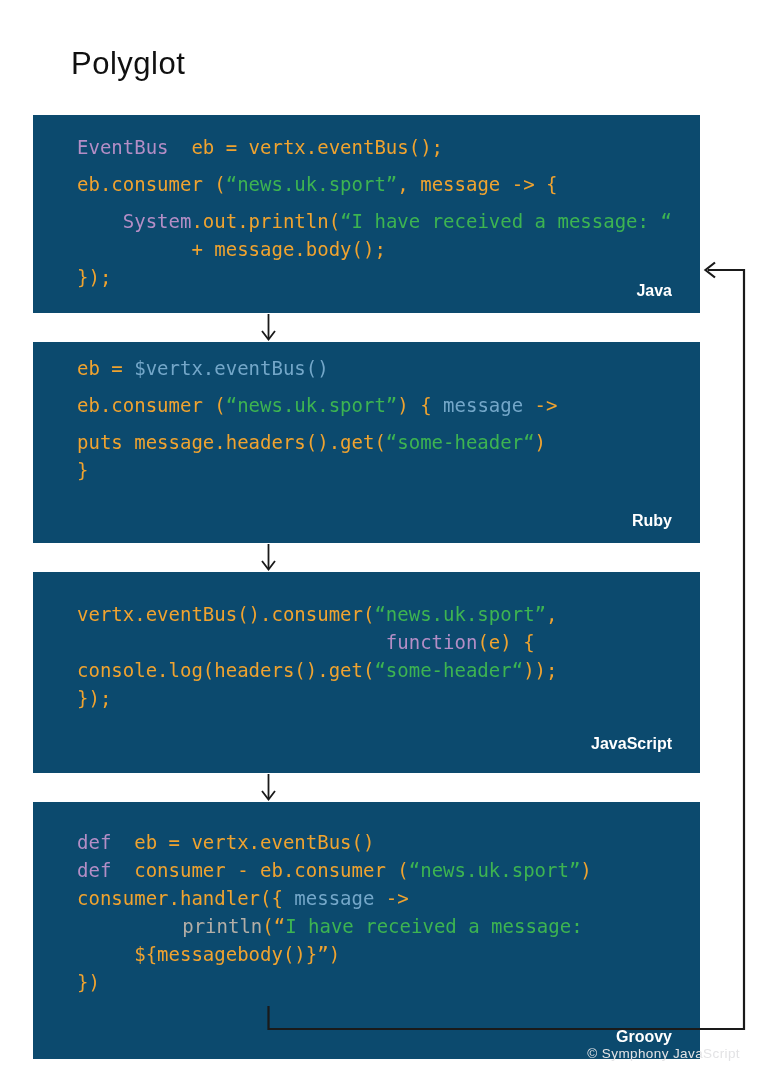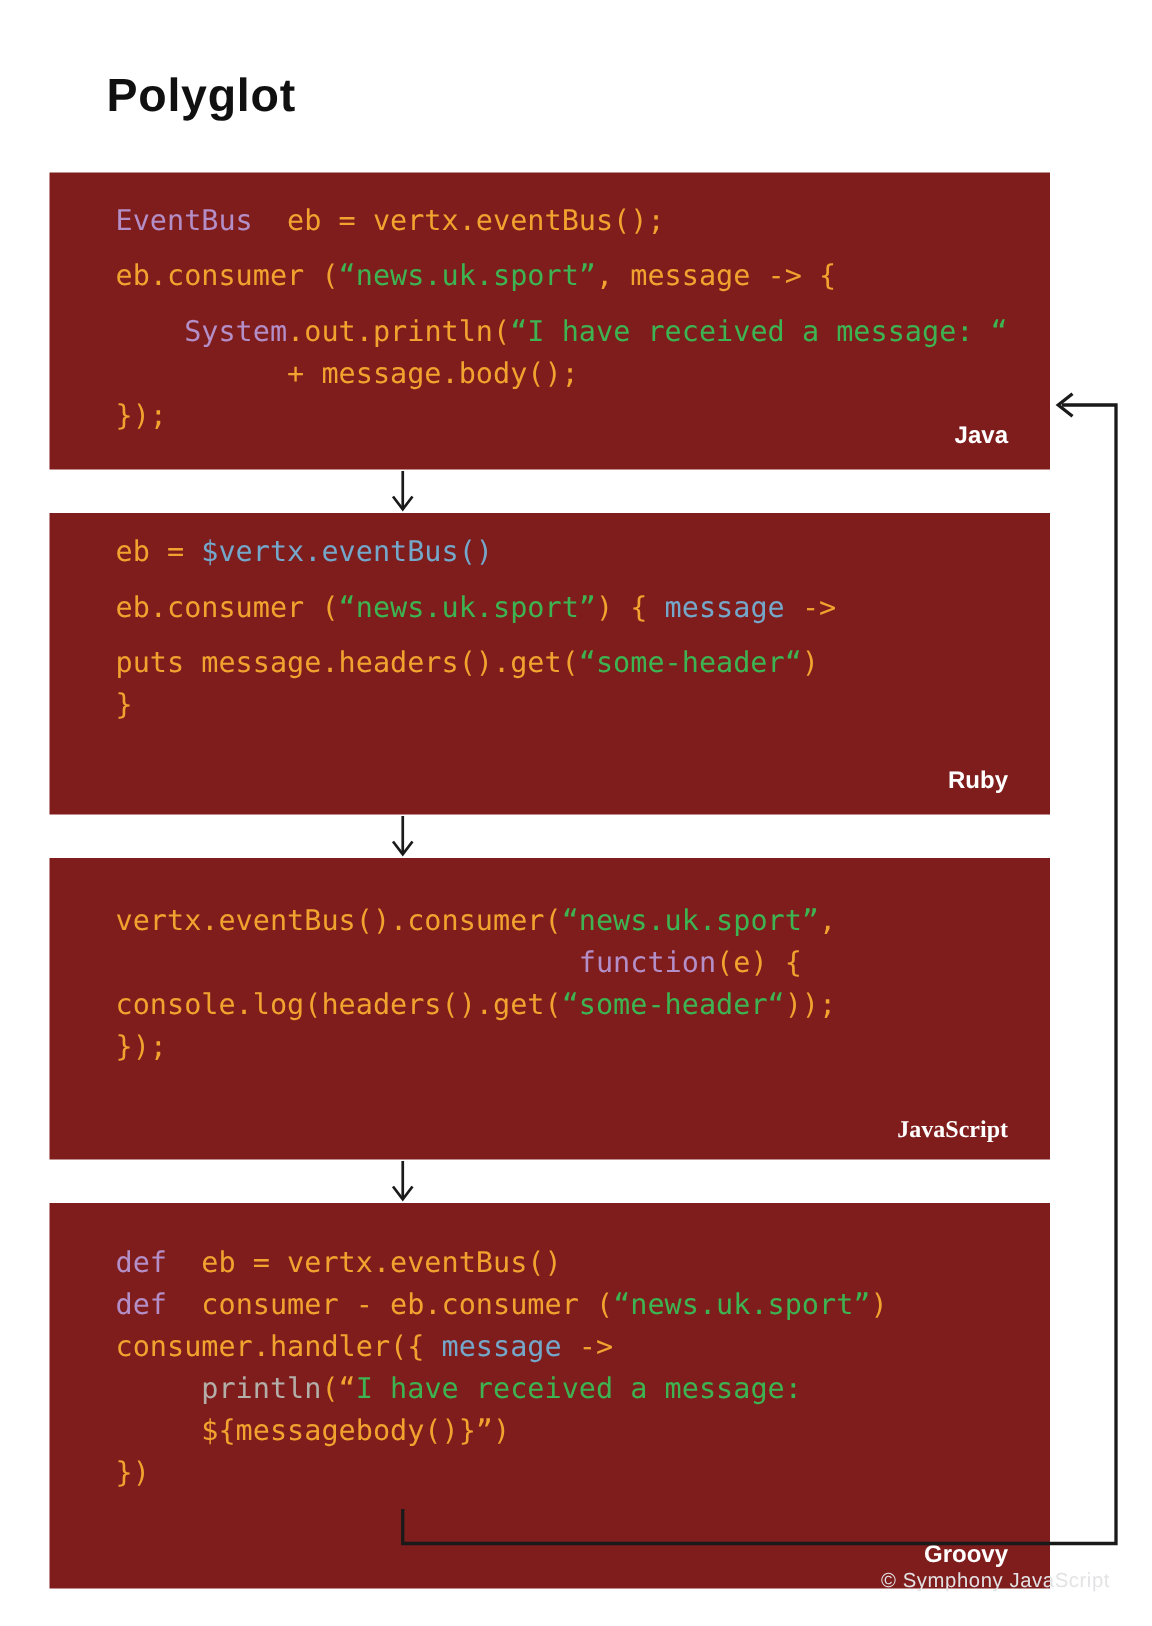--- a/index.html
+++ b/index.html
@@ -2,26 +2,26 @@
 <html><head>
 <meta charset="utf-8">
 <style>
   html,body { margin:0; padding:0; background:#ffffff; }
   .page {
     position:relative; width:768px; height:1084px; overflow:hidden;
     background:#ffffff; font-family:"Liberation Sans", sans-serif;
   }
   .title {
     position:absolute; left:71px; top:46px; margin:0;
-    font-size:31px; font-weight:bold; color:#101010; letter-spacing:0.5px;
+    font-size:31px; font-weight:normal; color:#101010; letter-spacing:0.5px;
     font-family:"Liberation Sans", sans-serif;
   }
   .code-block {
     position:absolute; left:33px; width:667px;
-    background:#7f1d1d; box-sizing:border-box;
+    background:#0c4a6e; box-sizing:border-box;
   }
   #block-java   { top:115px; height:198px; }
   #block-ruby   { top:342px; height:201px; }
   #block-js     { top:572px; height:201px; }
   #block-groovy { top:802px; height:257px; }
 
   .code {
     position:absolute; left:44px; right:6px;
     font-family:"DejaVu Sans Mono","Liberation Mono", monospace;
     font-size:19px; line-height:28px; white-space:pre;
@@ -34,29 +34,29 @@
   .code-line { margin:0; }
   #block-java .code-line:nth-child(1),
   #block-java .code-line:nth-child(2),
   #block-ruby .code-line:nth-child(1),
   #block-ruby .code-line:nth-child(2) { margin-bottom:9px; }
 
   .c-orange { color:#F0A32F; }
   .c-green  { color:#3DB451; }
   .c-purple { color:#B48EC6; }
   .c-blue   { color:#74A7C9; }
-  .c-gray   { color:#B3AEA7; }
+  .c-gray   { color:#B3AEA7;margin-left:48px; }
 
   .lang-label {
     position:absolute; right:28px; bottom:13px;
     color:#ffffff; font-weight:bold; font-size:16px;
     font-family:"Liberation Sans", sans-serif;
     text-align:center;
   }
-  #block-js .lang-label { bottom:10px;font-family:Liberation Serif, serif; }
+  #block-js .lang-label { bottom:20px; }
 
   .arrows-svg {
     position:absolute; left:0; top:0; width:768px; height:1084px;
     pointer-events:none;
   }
   .footer {
     position:absolute; right:28px; top:1046px;
     color:#E3E3E5; font-size:13.5px; letter-spacing:0.4px;
     font-family:"Liberation Sans", sans-serif;
   }

